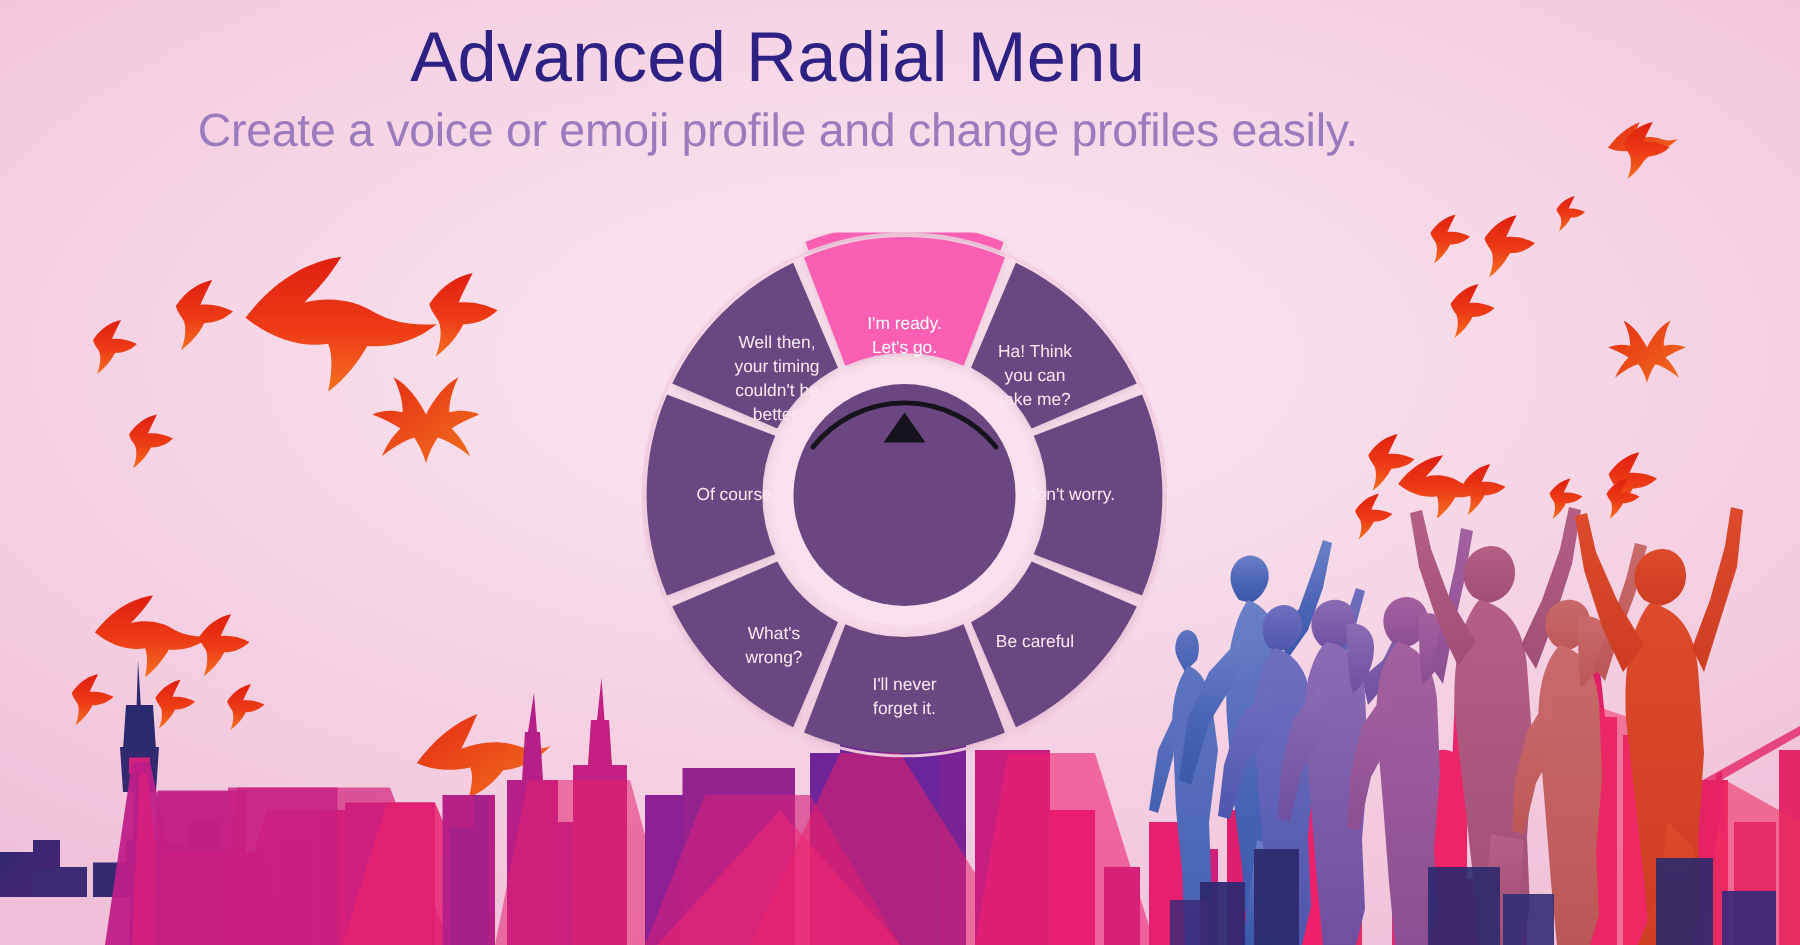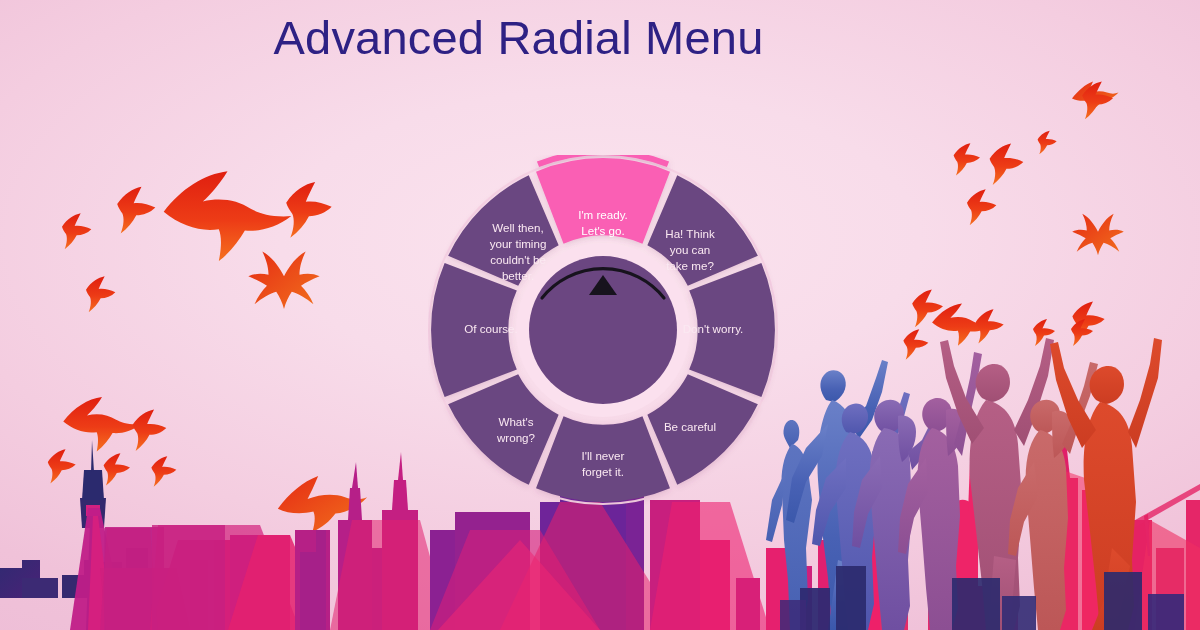--- a/index.html
+++ b/index.html
@@ -445,15 +445,16 @@
         <text class="seg-label" x="90" y="74">Well then,</text>
         <text class="seg-label" x="90" y="90">your timing</text>
         <text class="seg-label" x="90" y="106">couldn't be</text>
         <text class="seg-label" x="90" y="122">better.</text>
       </g>
     </svg>
   </div>
 
   <div id="header">
     <div id="title" style="color: rgb(46, 33, 132);">Advanced Radial Menu</div>
+    <div id="subtitle" style="color: rgb(155, 123, 189);">Create a voice or emoji profile and change profiles easily.</div>
   </div>
 
 </div>
 
 </body></html>

